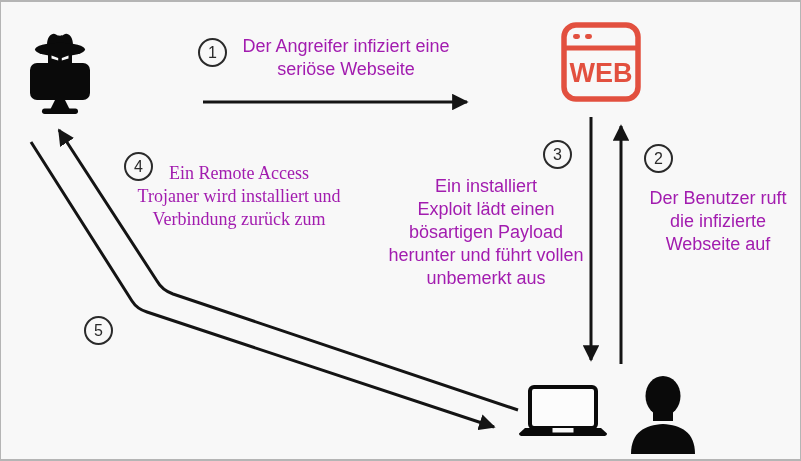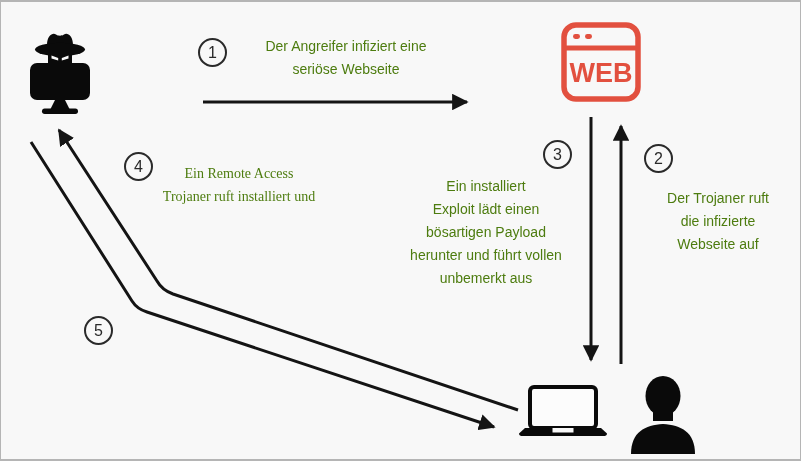--- a/index.html
+++ b/index.html
@@ -6,21 +6,21 @@
   .diagram {
     position:relative; width:801px; height:461px; box-sizing:border-box;
     background:#f8f8f8;
     border:1px solid #b5b5b5; border-top-width:2px; border-bottom-width:2px;
     font-family:"Liberation Sans", sans-serif; overflow:hidden;
   }
   .arrows { position:absolute; left:0; top:0; width:801px; height:461px; }
   .icon { position:absolute; }
   .step-text {
     position:absolute; text-align:center;
-    font-size:14px; line-height:23px; color:#4d7c0f; white-space:nowrap;
+    font-size:18px; line-height:23px; color:#a21caf; white-space:nowrap;
   }
   .badge {
     position:absolute; width:29px; height:29px; box-sizing:border-box;
     border:2px solid #2a2a2a; border-radius:50%;
     display:flex; align-items:center; justify-content:center;
     font-size:16px; color:#2a2a2a;
   }
 </style>
 </head>
 <body>
@@ -88,32 +88,33 @@
   <div class="badge" style="left:542px; top:138px;">3</div>
   <div class="badge" style="left:123px; top:150px;">4</div>
   <div class="badge" style="left:83px;  top:314px;">5</div>
 
   <div class="step-text" style="left:234px; top:33px; width:222px;">
     <div>Der Angreifer infiziert eine</div>
     <div>seriöse Webseite</div>
   </div>
 
   <div class="step-text" style="left:641px; top:185px; width:152px;">
-    <div>Der Trojaner ruft</div>
+    <div>Der Benutzer ruft</div>
     <div>die infizierte</div>
     <div>Webseite auf</div>
   </div>
 
   <div class="step-text" style="left:375px; top:173px; width:220px;">
     <div>Ein installiert</div>
     <div>Exploit lädt einen</div>
     <div>bösartigen Payload</div>
     <div>herunter und führt vollen</div>
     <div>unbemerkt aus</div>
   </div>
 
   <div class="step-text" style="left:117px; top:160px; width:242px;font-family:Liberation Serif, serif;">
     <div>Ein Remote Access</div>
-    <div>Trojaner ruft installiert und</div>
+    <div>Trojaner wird installiert und</div>
+    <div>Verbindung zurück zum</div>
   </div>
 
 
 </div>
 
 </body></html>

